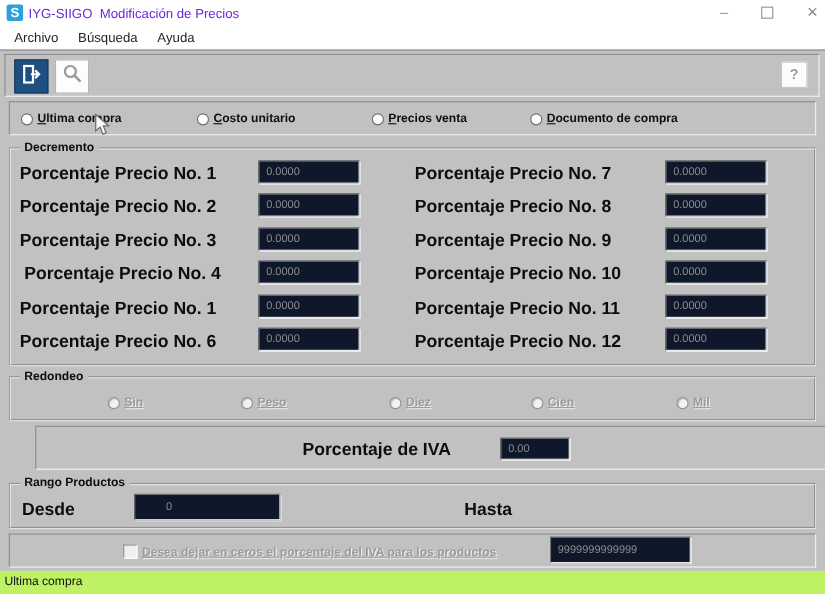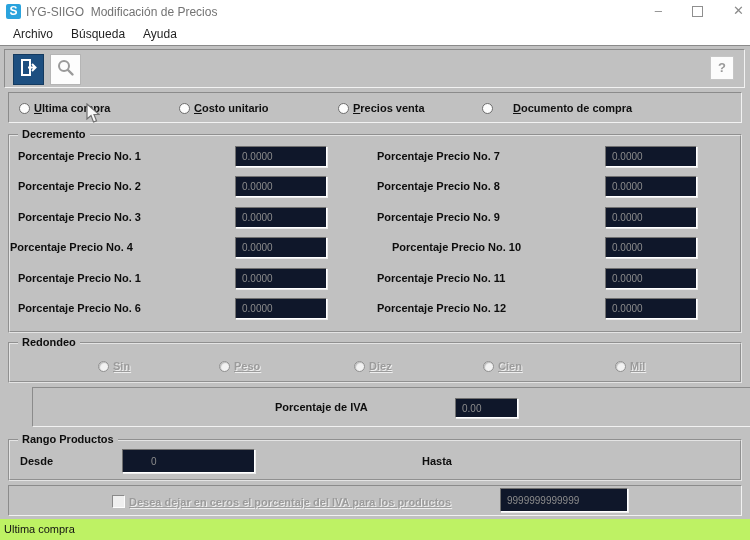--- a/index.html
+++ b/index.html
@@ -2,21 +2,21 @@
 <html><head>
 <meta charset="utf-8">
 <style>
   html,body{margin:0;padding:0;}
   body{width:750px;height:540px;position:relative;background:#ffffff;
        font-family:"Liberation Sans",sans-serif;overflow:hidden;}
   
   .titlebar{position:absolute;left:0;top:0;width:750px;height:22px;background:#fff;}
   .app-icon{position:absolute;left:6px;top:4px;width:15px;height:15px;background:#2aa3dd;
             color:#fff;font-weight:bold;font-size:12px;text-align:center;line-height:15px;border-radius:2px;}
-  .title-text{position:absolute;left:26px;top:5px;font-size:12px;color:#737373;white-space:pre;}
+  .title-text{position:absolute;left:26px;top:5px;font-size:12px;color:#6d28d9;white-space:pre;}
   .win-controls{position:absolute;right:6px;top:0;height:22px;display:flex;align-items:center;gap:30px;color:#8a8a8a;}
   .win-btn{font-size:13px;line-height:12px;text-align:center;}
   .maximize-box{width:9px;height:9px;border:1px solid #8f8f8f;display:inline-block;}
   
   .menubar{position:absolute;left:0;top:22px;width:750px;height:23px;background:#fff;display:flex;
            align-items:center;padding-left:4px;box-sizing:border-box;font-size:12px;color:#1f1f1f;}
   .menu-item{padding:0 9px;}
   
   .client{position:absolute;left:0;top:45px;width:750px;height:474px;background:#c1c1c1;
           border-top:1px solid #8a8a8a;box-sizing:border-box;}
@@ -31,21 +31,21 @@
               border:1px solid #b5b5b5;display:flex;align-items:center;justify-content:center;box-sizing:border-box;}
   .btn-help{position:absolute;right:10px;top:6px;width:24px;height:24px;background:#fcfcfc;
             border:1px solid #c6c6c6;color:#9a9a9a;font-weight:bold;font-size:13px;
             text-align:center;line-height:22px;box-sizing:border-box;}
   
   .radio{position:absolute;width:11px;height:11px;border-radius:50%;background:#fdfdfd;
          border:1px solid #6d6d6d;box-sizing:border-box;}
   .radio.disabled{background:#f2f2f2;border-color:#909090;box-shadow:inset 1px 1px 1px #bdbdbd;}
   .rlabel{position:absolute;font-size:11px;font-weight:bold;color:#101010;white-space:nowrap;}
   .rlabel.disabled{color:#9b9b9b;text-shadow:1px 1px 0 #efefef;text-decoration:underline;}
-  .flabel{position:absolute;font-size:11px;font-weight:bold;color:#0d0d0d;white-space:nowrap;}
+  .flabel{position:absolute;font-size:16px;font-weight:bold;color:#0d0d0d;white-space:nowrap;}
   
   .field{position:absolute;background:#0f172a;border:1px solid;border-color:#6f6f6f #ffffff #ffffff #6f6f6f;
          box-shadow:1px 1px 0 #ececec;font-family:"Liberation Sans",sans-serif;font-size:10px;color:#8c8c8c;
          padding:0 2px 0 6px;box-sizing:border-box;outline:none;}
   .checkbox{position:absolute;width:13px;height:13px;background:#efefef;border:1px solid;
             border-color:#8a8a8a #fdfdfd #fdfdfd #8a8a8a;box-sizing:border-box;}
   
   .statusbar{position:absolute;left:0;top:519px;width:750px;height:35px;background:#bef264;}
   .status-text{position:absolute;left:4px;top:4px;font-size:11px;color:#111;}
   .cursor{position:absolute;left:86px;top:103px;z-index:20;}
@@ -92,44 +92,44 @@
   </div>
 
   <div class="panel" style="left:8px;top:46px;width:734px;height:31px;">
     <span class="radio" style="left:10px;top:10px;"></span>
     <span class="rlabel" style="left:25px;top:9px;"><u>U</u>ltima compra</span>
     <span class="radio" style="left:170px;top:10px;"></span>
     <span class="rlabel" style="left:185px;top:9px;"><u>C</u>osto unitario</span>
     <span class="radio" style="left:329px;top:10px;"></span>
     <span class="rlabel" style="left:344px;top:9px;"><u>P</u>recios venta</span>
     <span class="radio" style="left:473px;top:10px;"></span>
-    <span class="rlabel" style="left:488px;top:9px;margin-left:16px;"><u>D</u>ocumento de compra</span>
+    <span class="rlabel" style="left:488px;top:9px;"><u>D</u>ocumento de compra</span>
   </div>
 
   <div class="groupbox" style="left:8px;top:88px;width:734px;height:199px;">
     <span class="legend">Decremento</span>
 
     <span class="flabel" style="left:8px;top:14px;">Porcentaje Precio No. 1</span>
     <input class="field" style="left: 225px; top: 10px; width: 92px; height: 21px;" value="0.0000">
     <span class="flabel" style="left:367px;top:14px;">Porcentaje Precio No. 7</span>
     <input class="field" style="left: 595px; top: 10px; width: 92px; height: 21px;" value="0.0000">
 
     <span class="flabel" style="left:8px;top:44px;">Porcentaje Precio No. 2</span>
     <input class="field" style="left: 225px; top: 40px; width: 92px; height: 21px;" value="0.0000">
     <span class="flabel" style="left:367px;top:44px;">Porcentaje Precio No. 8</span>
     <input class="field" style="left: 595px; top: 40px; width: 92px; height: 21px;" value="0.0000">
 
     <span class="flabel" style="left:8px;top:75px;">Porcentaje Precio No. 3</span>
     <input class="field" style="left: 225px; top: 71px; width: 92px; height: 21px;" value="0.0000">
     <span class="flabel" style="left:367px;top:75px;">Porcentaje Precio No. 9</span>
     <input class="field" style="left: 595px; top: 71px; width: 92px; height: 21px;" value="0.0000">
 
-    <span class="flabel" style="left:0;top:105px;">Porcentaje Precio No. 4</span>
+    <span class="flabel" style="left:12px;top:105px;">Porcentaje Precio No. 4</span>
     <input class="field" style="left: 225px; top: 101px; width: 92px; height: 21px;" value="0.0000">
-    <span class="flabel" style="left:382px;top:105px;">Porcentaje Precio No. 10</span>
+    <span class="flabel" style="left:367px;top:105px;">Porcentaje Precio No. 10</span>
     <input class="field" style="left: 595px; top: 101px; width: 92px; height: 21px;" value="0.0000">
 
     <span class="flabel" style="left:8px;top:136px;">Porcentaje Precio No. 1</span>
     <input class="field" style="left: 225px; top: 132px; width: 92px; height: 21px;" value="0.0000">
     <span class="flabel" style="left:367px;top:136px;">Porcentaje Precio No. 11</span>
     <input class="field" style="left: 595px; top: 132px; width: 92px; height: 21px;" value="0.0000">
 
     <span class="flabel" style="left:8px;top:166px;">Porcentaje Precio No. 6</span>
     <input class="field" style="left: 225px; top: 162px; width: 92px; height: 21px;" value="0.0000">
     <span class="flabel" style="left:367px;top:166px;">Porcentaje Precio No. 12</span>

